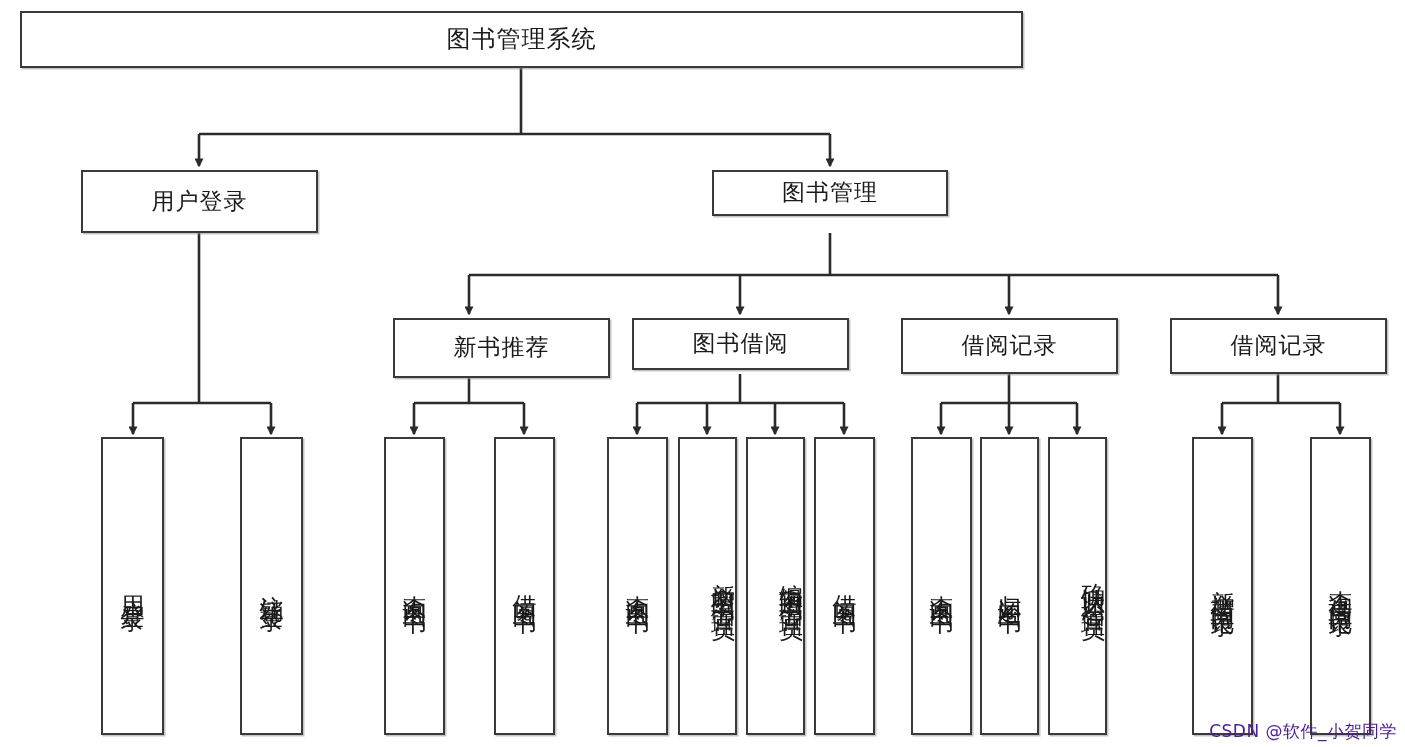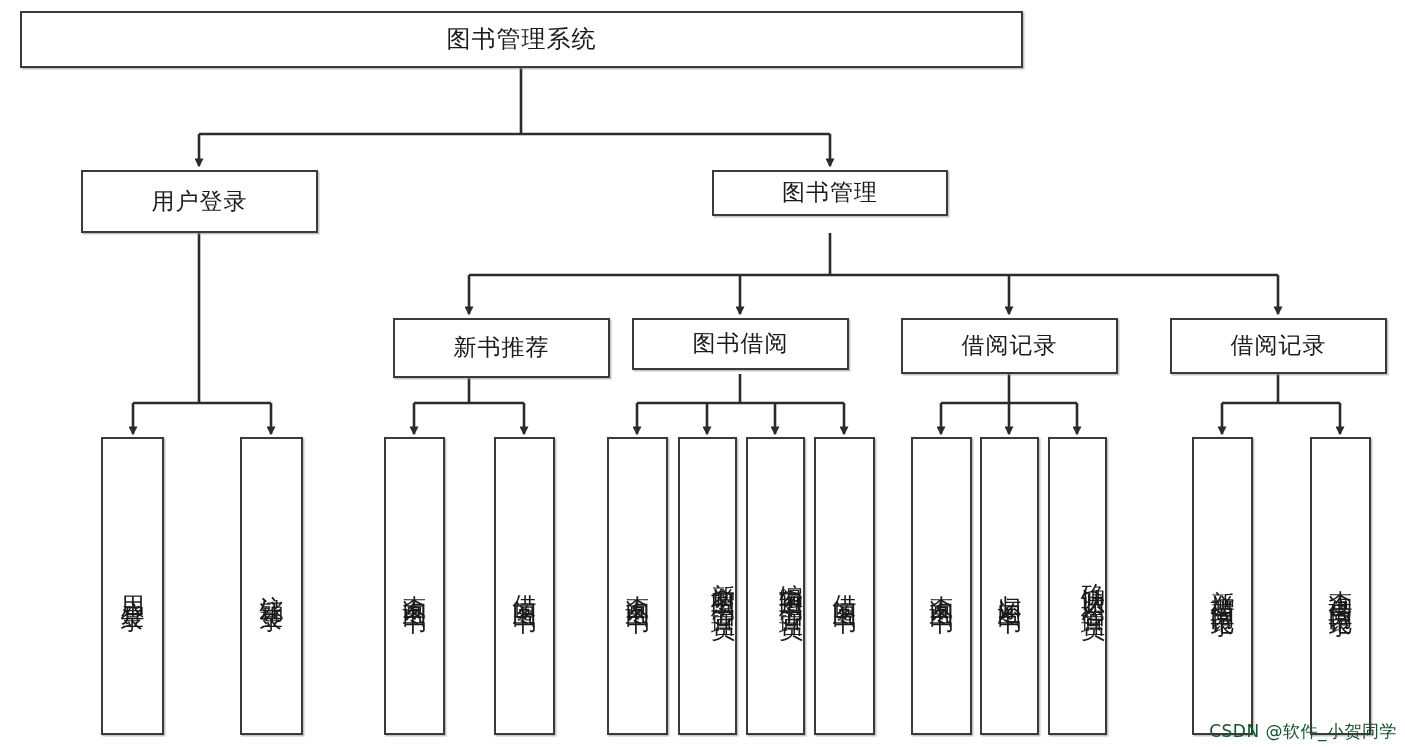--- a/index.html
+++ b/index.html
@@ -57,21 +57,21 @@
     white-space: nowrap;
     align-items: flex-start;
     justify-content: center;
   }
   .node-v.vshort { align-items: center; }
   .watermark {
     position: absolute;
     right: 8px;
     bottom: 4px;
     font-size: 17px;
-    color: #14532d;
+    color: #4c1d95;
     letter-spacing: 0.5px;
     user-select: none;
     white-space: nowrap;
   }
 </style>
 </head>
 <body>
 
 <div id="diagram-root">
 

